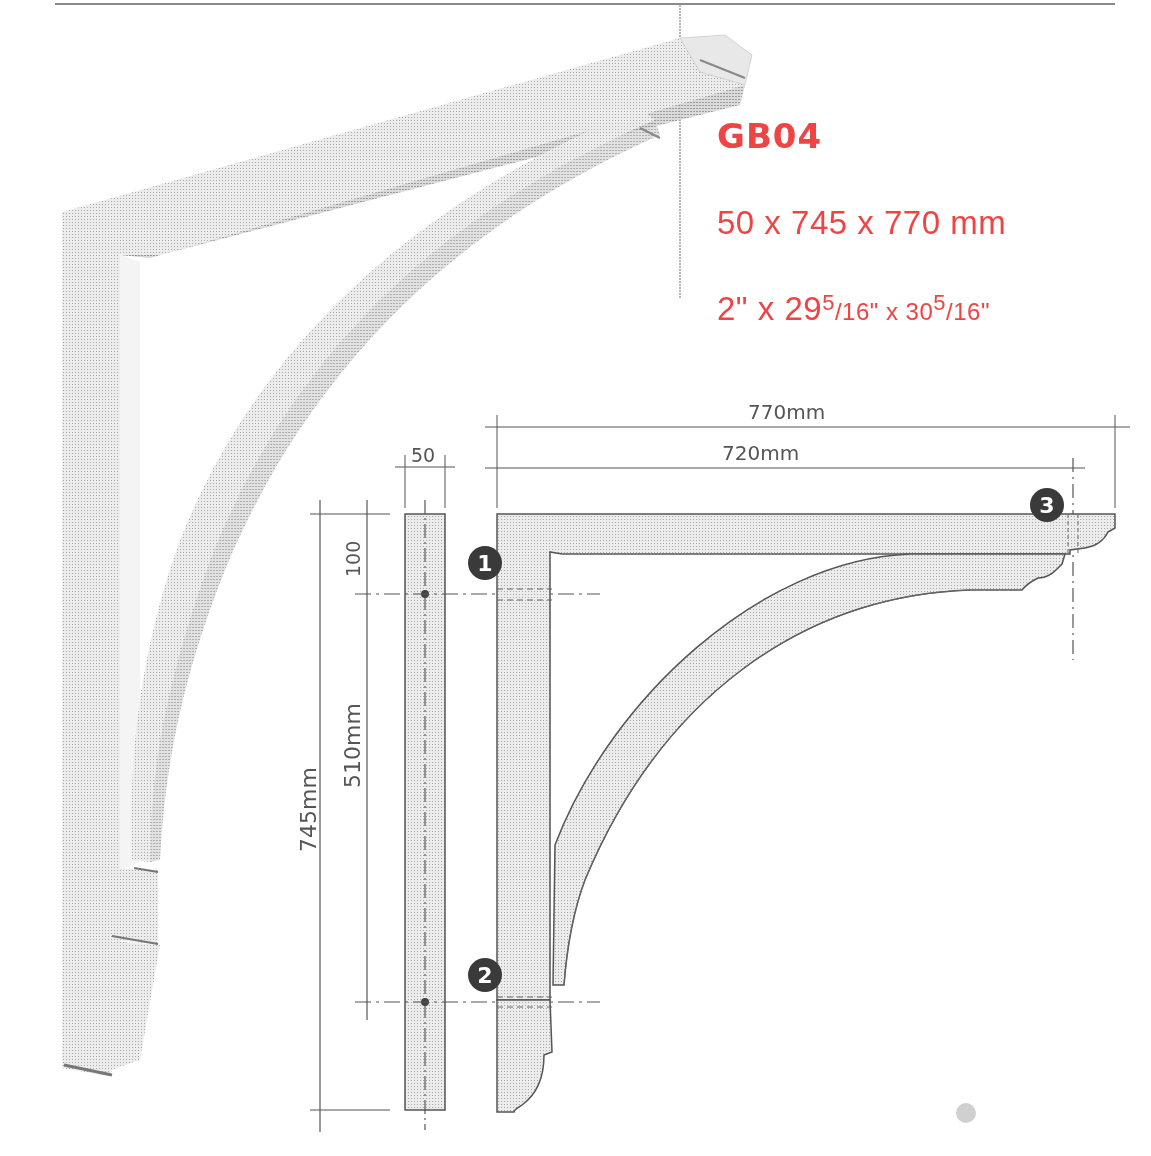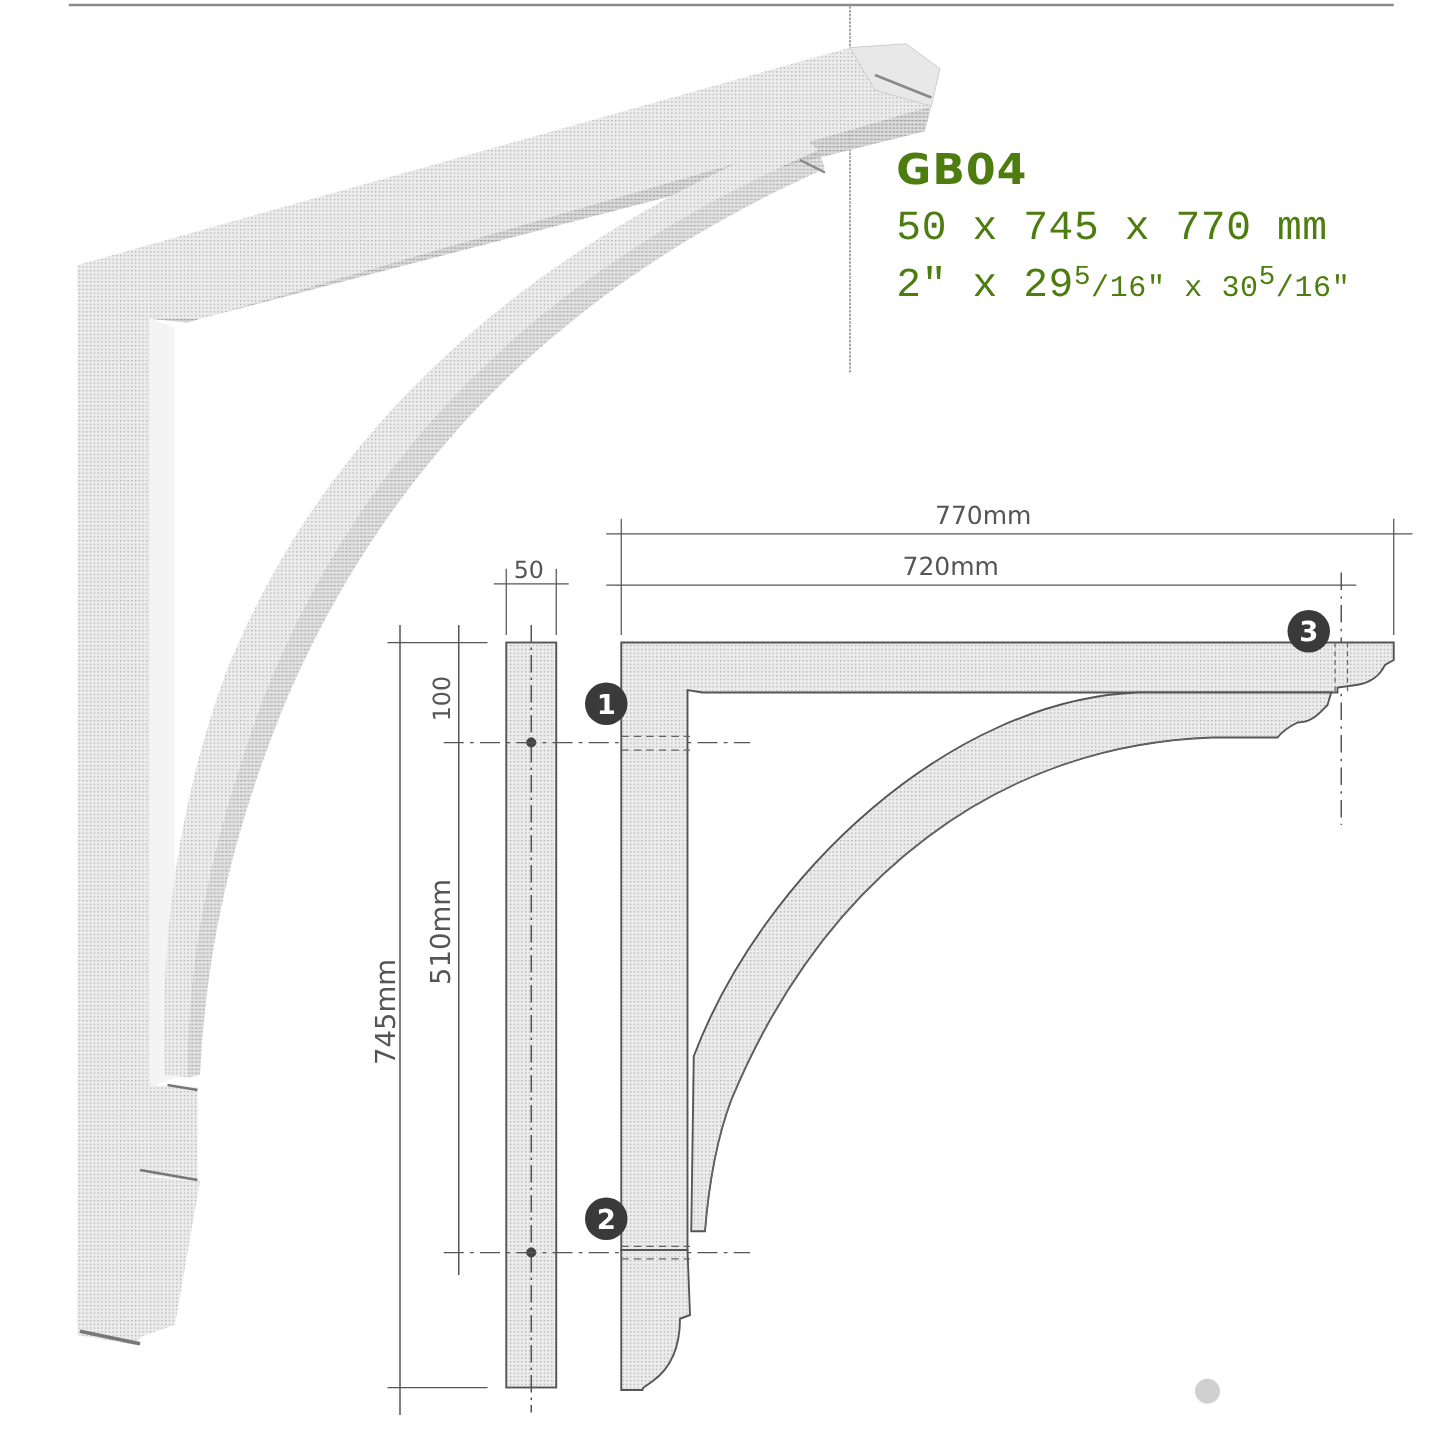--- a/index.html
+++ b/index.html
@@ -1,21 +1,21 @@
 <!DOCTYPE html>
 <html><head>
 <meta charset="utf-8">
 <style>
   html, body { margin: 0; padding: 0; background: #ffffff; }
   body { width: 1151px; height: 1156px; position: relative; overflow: hidden;
          font-family: "DejaVu Sans", sans-serif; color: #5a5a5a; }
   #stage { position: absolute; left: 0; top: 0; width: 1151px; height: 1156px; }
-  .spec { position: absolute; left: 717px; top: 112px; color: #4d7c0f; }
+  .spec { position: absolute; left: 717px; top: 112px; color: #ef4444; }
   .spec .code { font-family: "DejaVu Sans", sans-serif; font-weight: bold; font-size: 34px; line-height: 48px; letter-spacing: 1px; }
-  .spec .line { font-family: Liberation Mono, monospace; font-size: 33px; line-height: 46px; letter-spacing: 0.5px; }
+  .spec .line { font-family: Liberation Sans, sans-serif; font-size: 33px; line-height: 46px; letter-spacing: 0.5px; margin-top: 40px; }
   .spec sup { font-size: 22px; vertical-align: 10px; line-height: 0; }
   .spec .frac { font-size: 24px; }
   svg text { font-family: "DejaVu Sans", sans-serif; fill: #555; }
 </style>
 </head>
 <body>
 
 <div id="stage">
 <svg width="1151" height="1156" viewBox="0 0 1151 1156" xmlns="http://www.w3.org/2000/svg">
   <defs>

